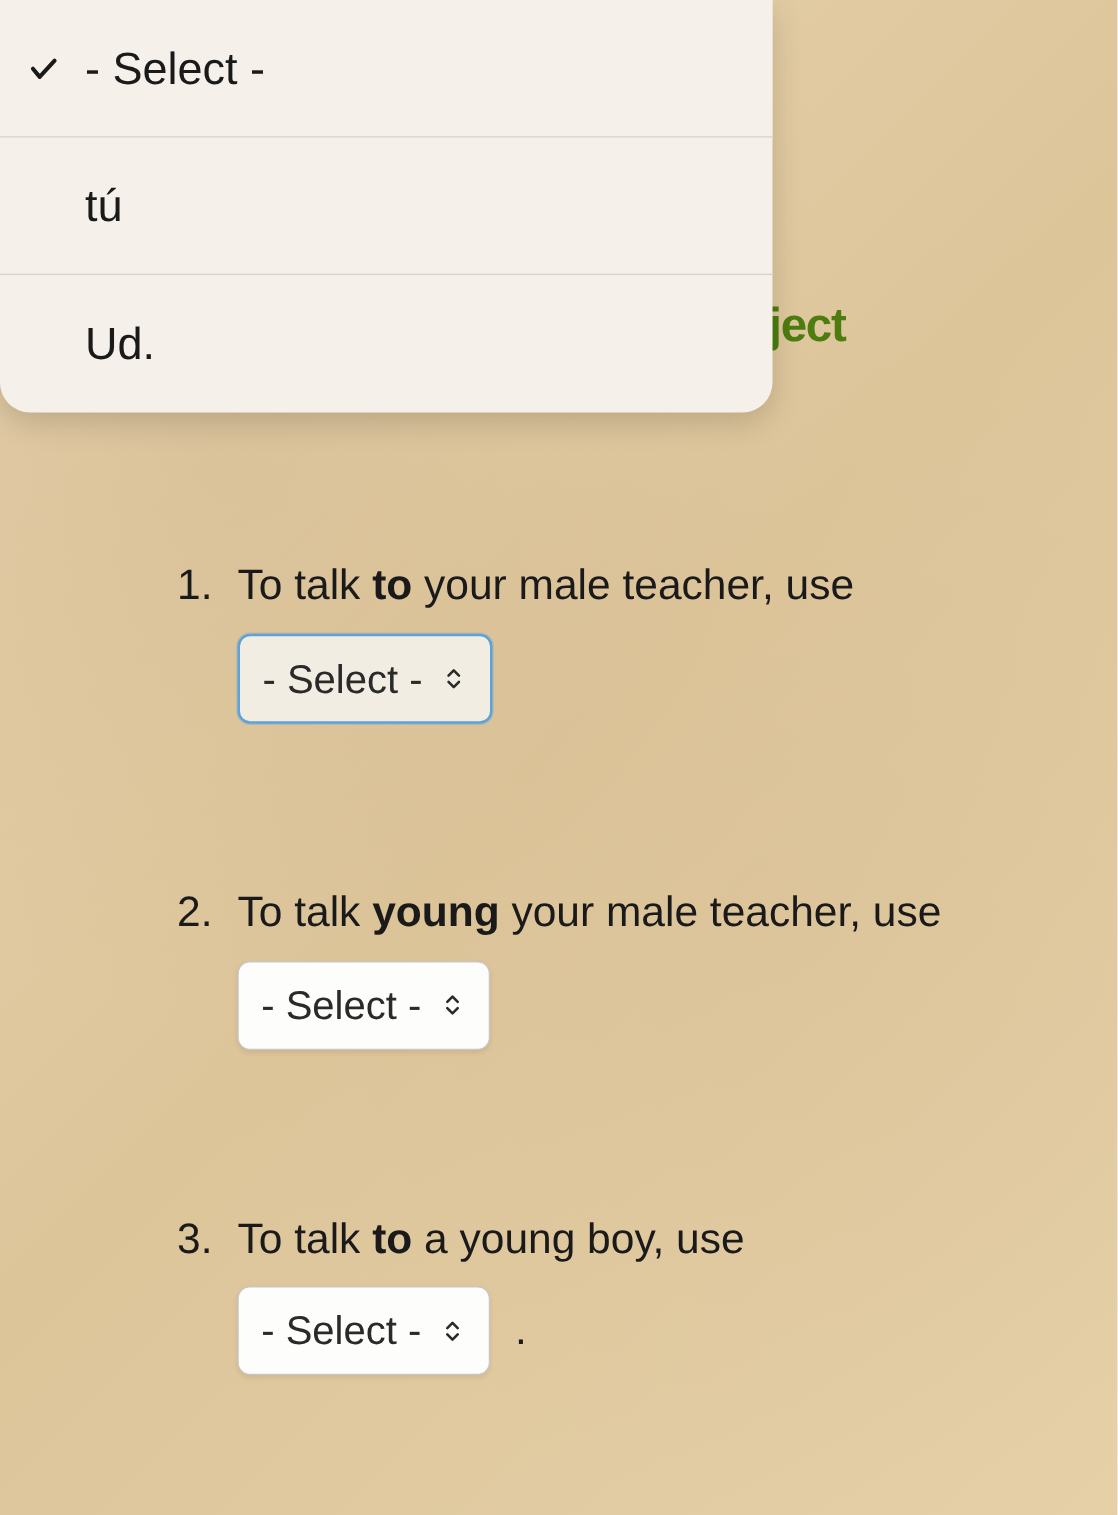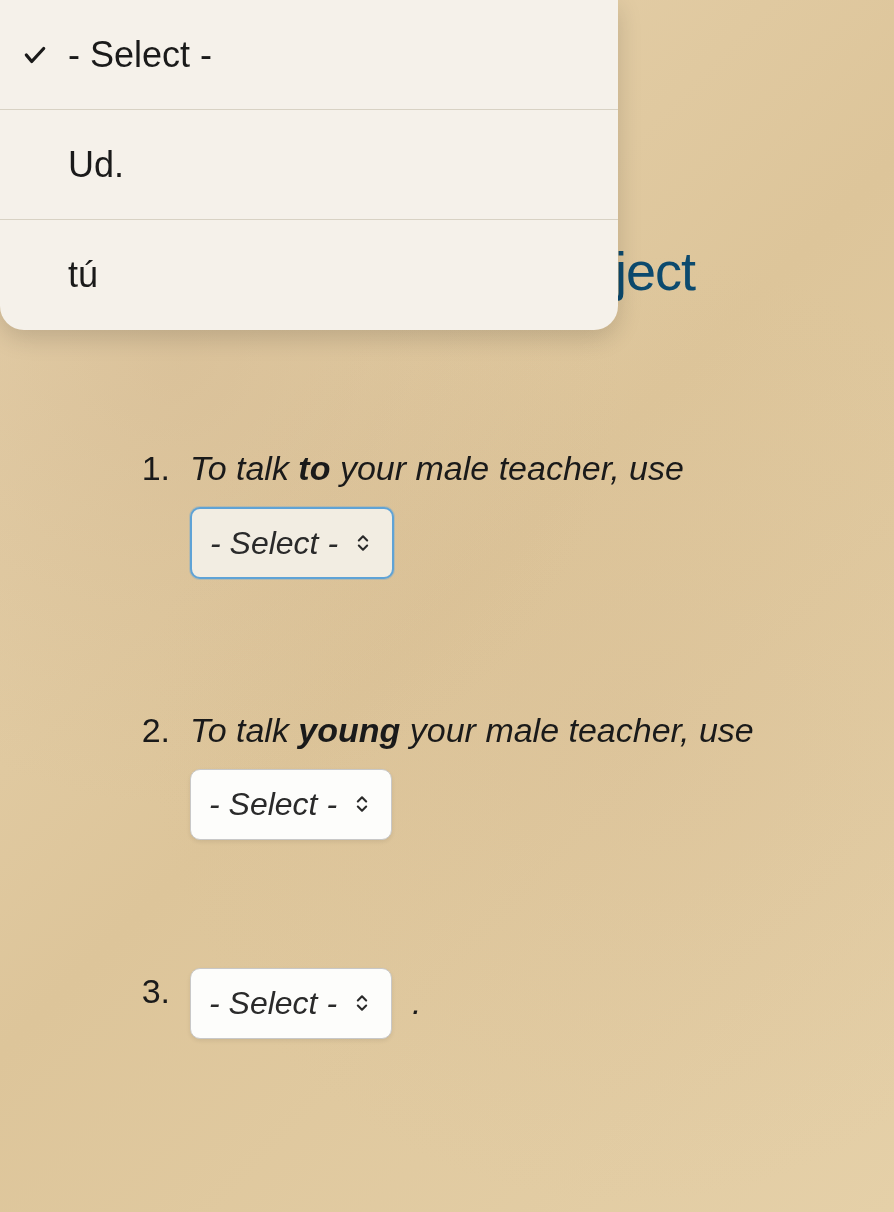--- a/index.html
+++ b/index.html
@@ -20,24 +20,24 @@
       inset: 0;
       background: 
         radial-gradient(circle at 20% 30%, rgba(200,170,130,0.3) 0%, transparent 40%),
         radial-gradient(circle at 70% 60%, rgba(210,180,140,0.2) 0%, transparent 50%);
       pointer-events: none;
     }
     .heading-partial {
       position: absolute;
       top: 240px;
       left: 615px;
-      font-size: 54px;
-      font-weight: 400;
+      font-size: 38px;
+      font-weight: 700;
       font-family: "Arial Narrow", Arial, sans-serif;
-      color: #0c4a6e;
+      color: #4d7c0f;
       letter-spacing: -1px;
     }
     .dropdown-menu {
       position: absolute;
       top: 0;
       left: 0;
       width: 618px;
       background: #f5f1ea;
       border-radius: 0 0 24px 24px;
       box-shadow: 0 8px 24px rgba(0,0,0,0.15);
@@ -93,21 +93,20 @@
     }
     .question-number {
       width: 48px;
       flex-shrink: 0;
       text-align: right;
       padding-right: 8px;
     }
     .question-body {
       flex: 1;
       padding-left: 12px;
-      font-style: italic;
     }
     .question-text {
       margin-bottom: 14px;
     }
     .question-text b {
       font-weight: 700;
     }
     .select-line {
       display: flex;
       align-items: center;
@@ -158,25 +157,25 @@
   <div class="dropdown-option selected">
     <span class="check-icon">
       <svg viewBox="0 0 24 24" fill="none" stroke="#1a1a1a" stroke-width="3" stroke-linecap="round" stroke-linejoin="round">
         <polyline points="4 12 9 18 20 6"></polyline>
       </svg>
     </span>
     <span>- Select -</span>
   </div>
   <div class="dropdown-option">
     <span class="check-spacer"></span>
-    <span>Ud.</span>
+    <span>tú</span>
   </div>
   <div class="dropdown-option">
     <span class="check-spacer"></span>
-    <span>tú</span>
+    <span>Ud.</span>
   </div>
 </div>
 
 <div class="questions">
 
   <div class="question-item">
     <div class="question-number">1.</div>
     <div class="question-body">
       <div class="question-text">
         <span>To talk </span><b>to</b><span> your male teacher, use</span>
@@ -211,20 +210,23 @@
             </svg>
           </span>
         </div>
       </div>
     </div>
   </div>
 
   <div class="question-item">
     <div class="question-number">3.</div>
     <div class="question-body">
+      <div class="question-text">
+        <span>To talk </span><b>to</b><span> a young boy, use</span>
+      </div>
       <div class="select-line">
         <div class="select-control">
           <span>- Select -</span>
           <span class="chevron-icon">
             <svg viewBox="0 0 24 24" fill="none" stroke="#2a2a2a" stroke-width="2.5" stroke-linecap="round" stroke-linejoin="round">
               <polyline points="7 9 12 4 17 9"></polyline>
               <polyline points="7 15 12 20 17 15"></polyline>
             </svg>
           </span>
         </div>

